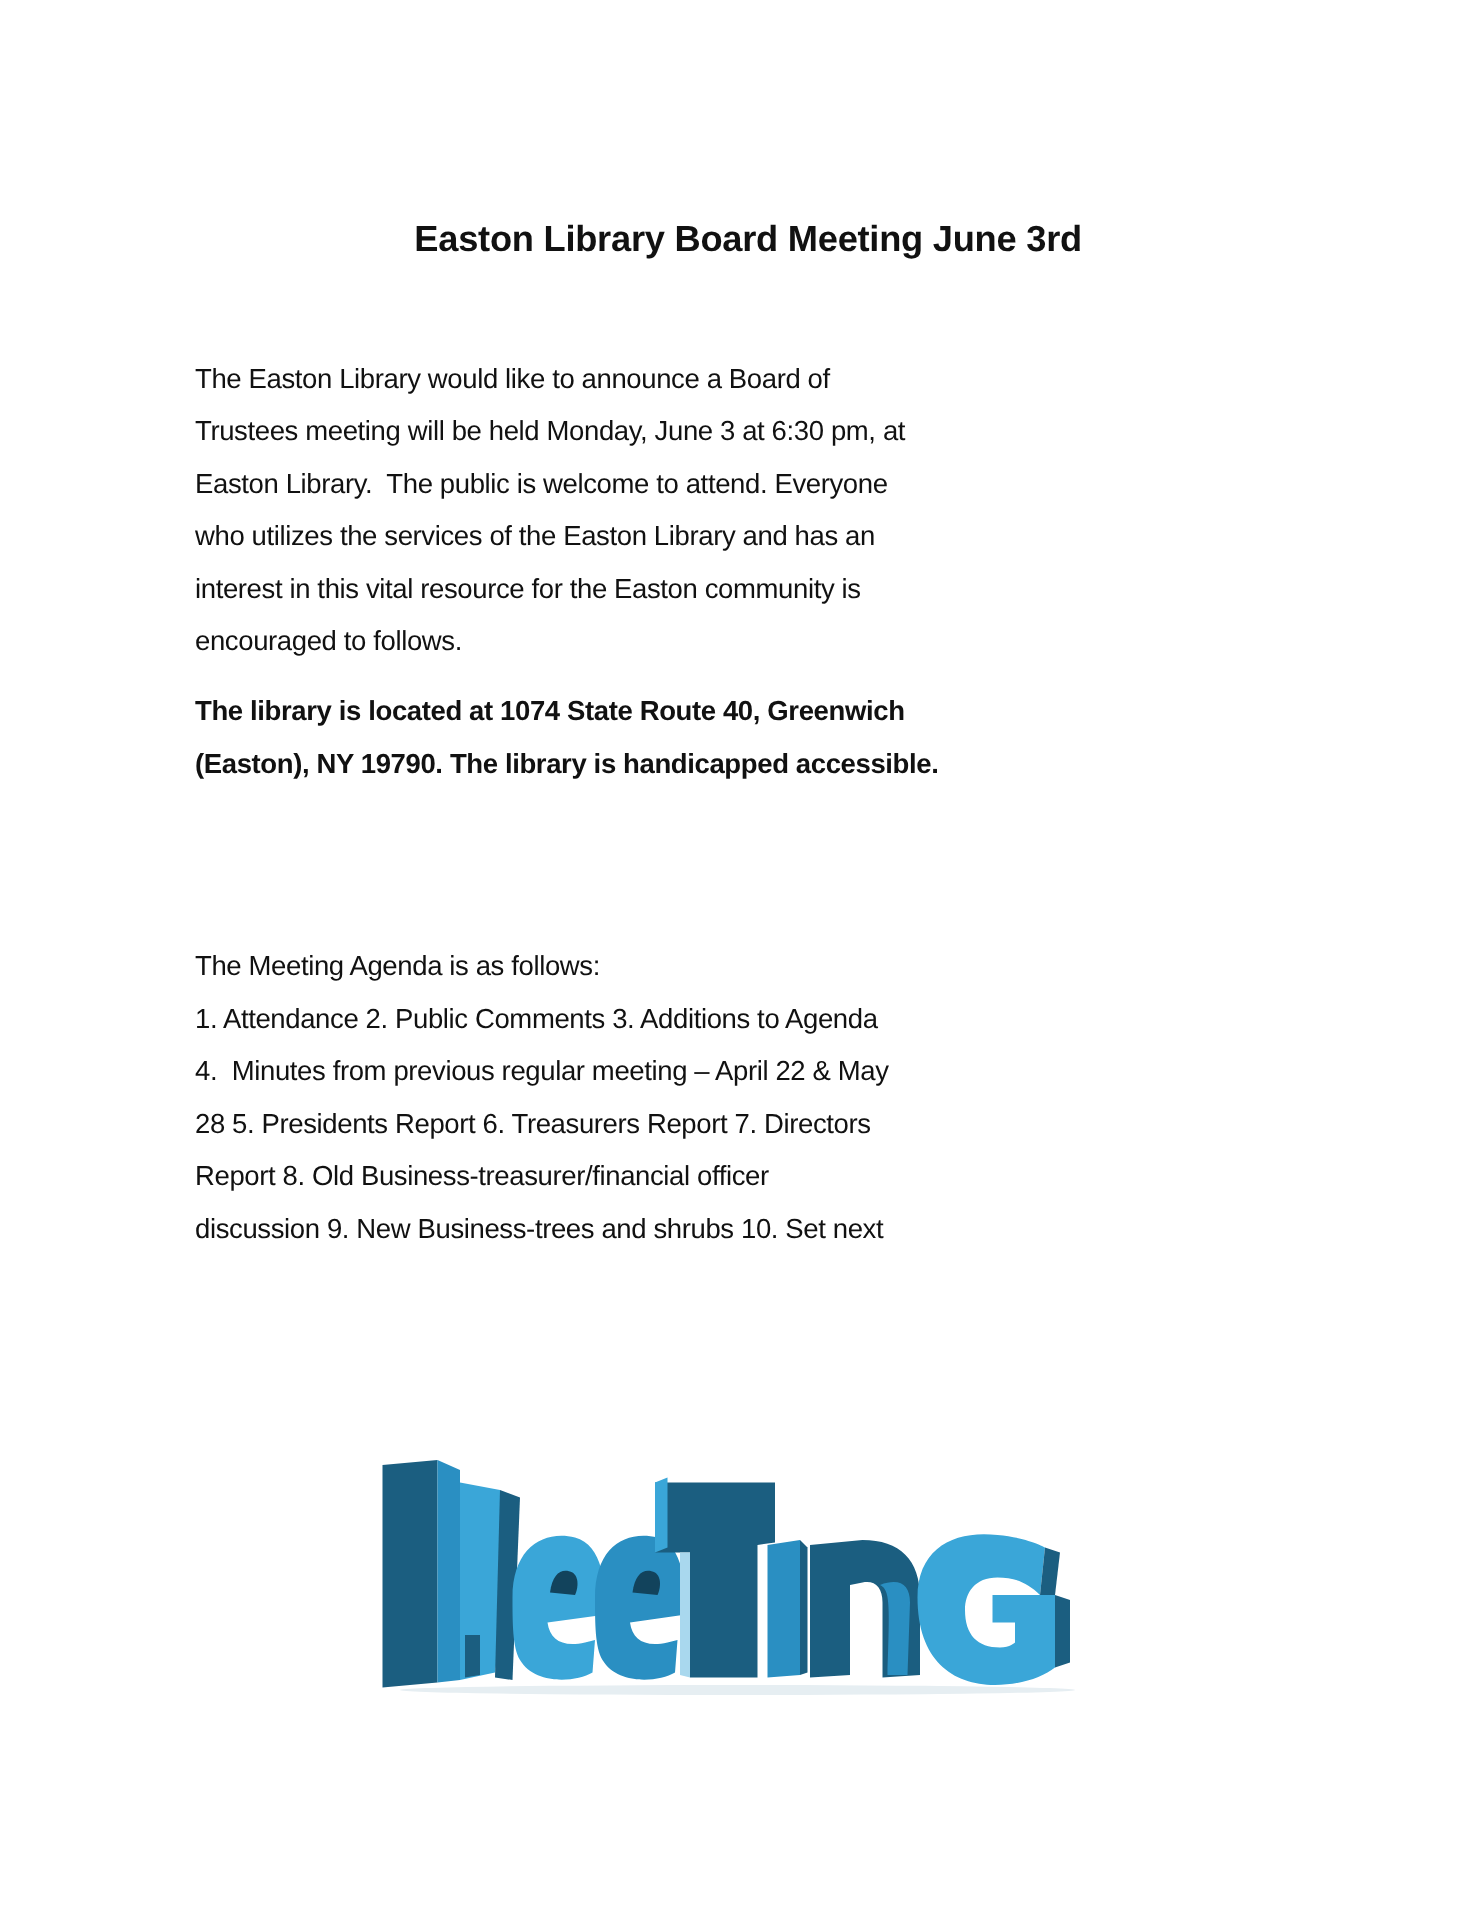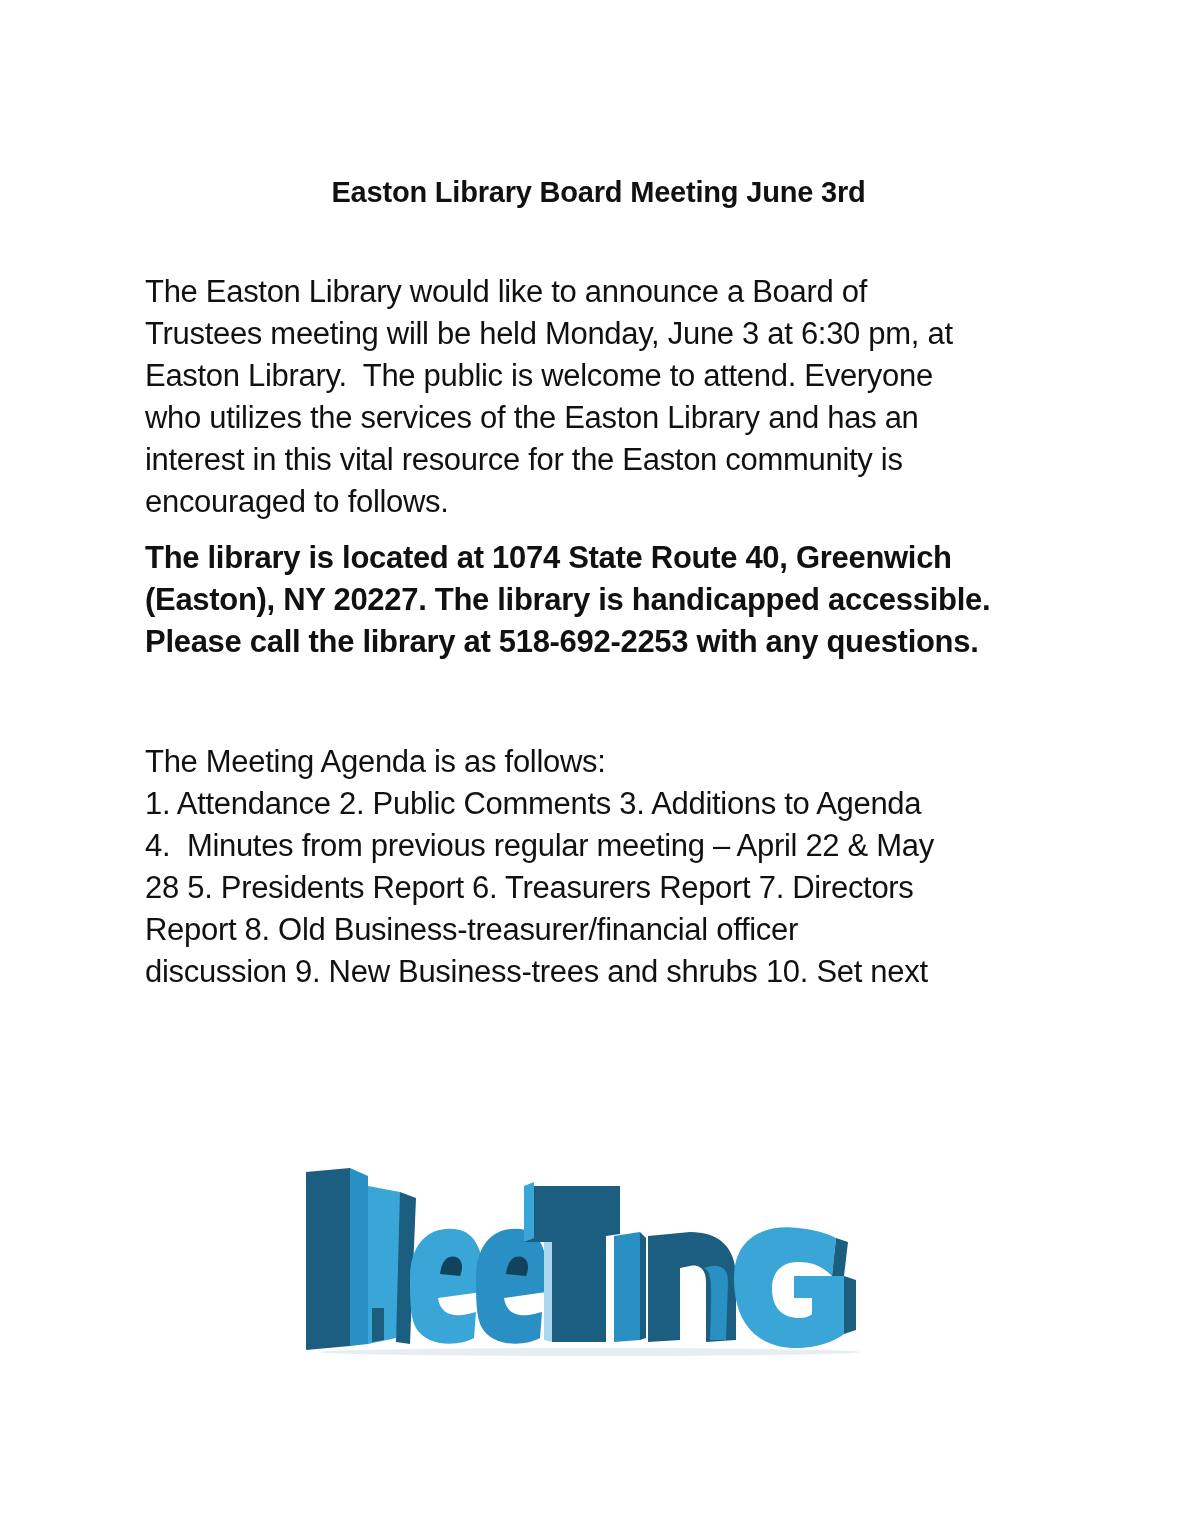--- a/index.html
+++ b/index.html
@@ -23,23 +23,23 @@
       text-align: center;
       font-weight: bold;
       font-size: 29px;
       letter-spacing: -0.2px;
       margin: 0;
     }
     .body-text {
       position: absolute;
       left: 140px;
       width: 920px;
-      font-size: 31px;
+      font-size: 22px;
       line-height: 42px;
-      margin: 5px;
+      margin: 16px;
       letter-spacing: -0.3px;
     }
     .line { display: block; white-space: pre; }
     #para-announcement { top: 266px; }
     #para-location { top: 532px; font-weight: bold; }
     #para-agenda { top: 736px; }
 
     .meeting-art {
       position: absolute;
       left: 300px;
@@ -57,22 +57,21 @@
   <span class="line">The Easton Library would like to announce a Board of</span>
   <span class="line">Trustees meeting will be held Monday, June 3 at 6:30 pm, at</span>
   <span class="line">Easton Library.  The public is welcome to attend. Everyone</span>
   <span class="line">who utilizes the services of the Easton Library and has an</span>
   <span class="line">interest in this vital resource for the Easton community is</span>
   <span class="line">encouraged to follows.</span>
 </p>
 
 <p class="body-text" id="para-location">
   <span class="line">The library is located at 1074 State Route 40, Greenwich</span>
-  <span class="line">(Easton), NY 20227. The library is handicapped accessible.</span>
-  <span class="line">Please call the library at 518-692-2253 with any questions.</span>
+  <span class="line">(Easton), NY 19790. The library is handicapped accessible.</span>
 </p>
 
 <p class="body-text" id="para-agenda">
   <span class="line">The Meeting Agenda is as follows:</span>
   <span class="line">1. Attendance 2. Public Comments 3. Additions to Agenda</span>
   <span class="line">4.  Minutes from previous regular meeting – April 22 &amp; May</span>
   <span class="line">28 5. Presidents Report 6. Treasurers Report 7. Directors</span>
   <span class="line">Report 8. Old Business-treasurer/financial officer</span>
   <span class="line">discussion 9. New Business-trees and shrubs 10. Set next</span>
 </p>

